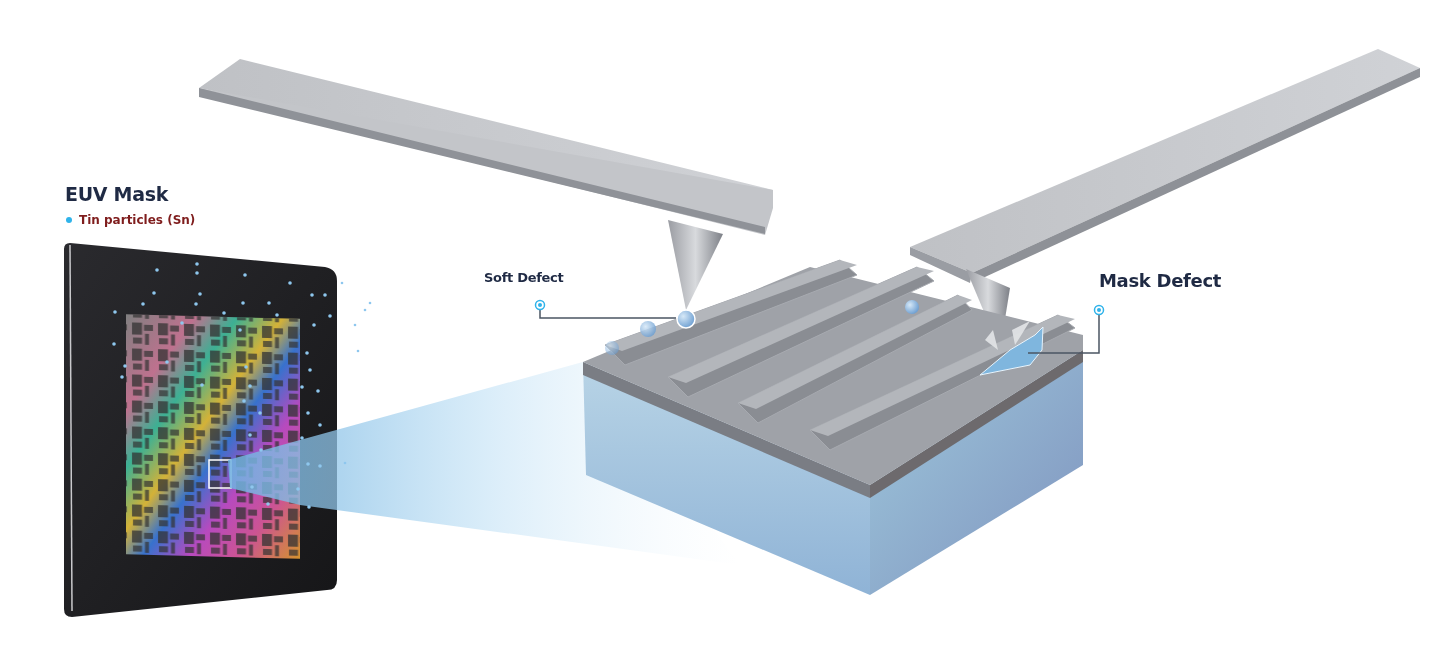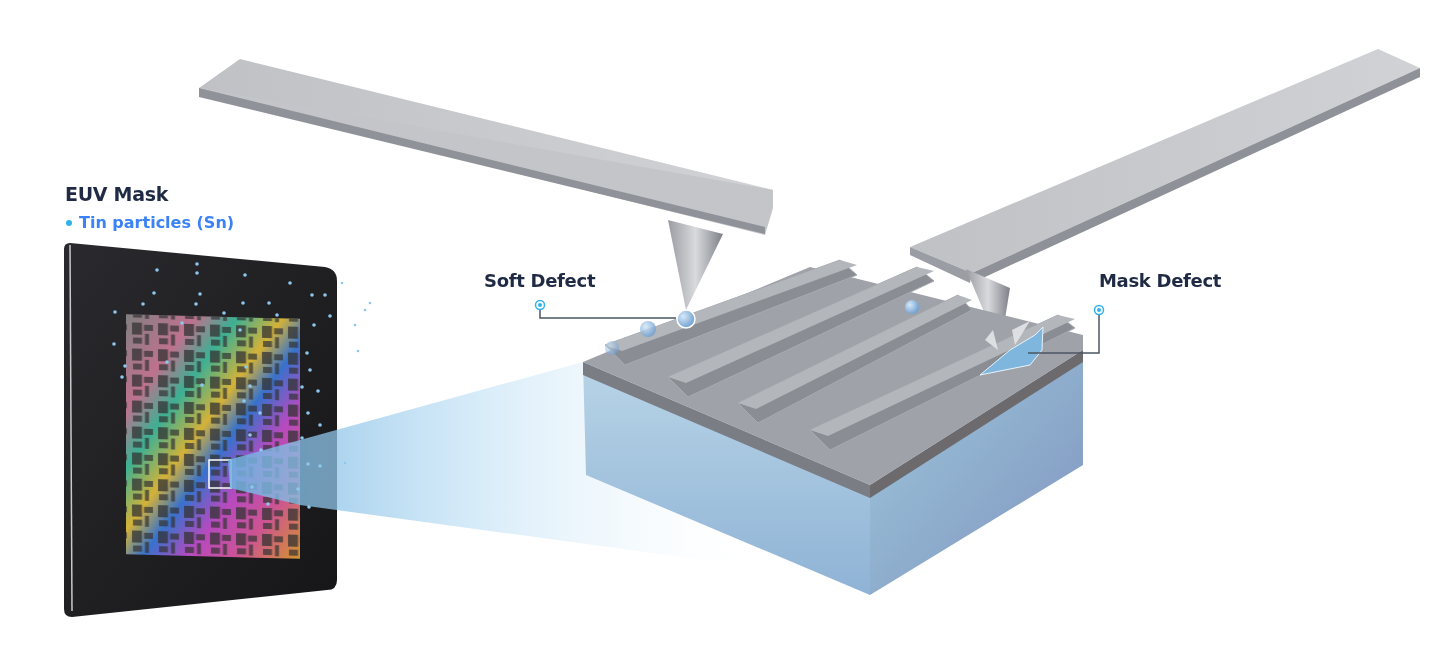--- a/index.html
+++ b/index.html
@@ -1,19 +1,19 @@
 <!DOCTYPE html>
 <html><head>
 <meta charset="utf-8">
 <style>
   html, body { margin:0; padding:0; }
   body { width:1440px; height:650px; background:#ffffff; position:relative; overflow:hidden; font-family:"DejaVu Sans", sans-serif; }
   #stage { position:absolute; left:0; top:5px; width:1440px; height:650px; }
   .label-title { position:absolute; font-family:"DejaVu Sans", sans-serif; font-weight:bold; color:#1f2a44; letter-spacing:-0.3px; white-space:nowrap; }
-  .sub-label { position:absolute; font-family:"DejaVu Sans", sans-serif; font-weight:bold; color:#3b82f6; font-size:16px; white-space:nowrap; }
+  .sub-label { position:absolute; font-family:"DejaVu Sans", sans-serif; font-weight:bold; color:#7f1d1d; font-size:12px; white-space:nowrap; }
   .dot { display:inline-block; width:6px; height:6px; border-radius:50%; background:#2fb3ea; margin-right:7px; vertical-align:middle; position:relative; top:-1px; }
 </style>
 </head>
 <body>
 
 <div id="stage">
   <svg width="1440" height="650" viewBox="0 0 1440 650" xmlns="http://www.w3.org/2000/svg">
     <defs>
       <linearGradient id="beamGrad" x1="0" y1="0" x2="1" y2="0">
         <stop offset="0" stop-color="#6fb2e0" stop-opacity="0.85"></stop>
@@ -184,15 +184,15 @@
       <circle cx="1099" cy="305" r="4.5" fill="#ffffff" stroke="#2fb3ea" stroke-width="1.5"></circle>
       <circle cx="1099" cy="305" r="2" fill="#2fb3ea"></circle>
     </g>
   </svg>
 
   
   <div class="label-title" style="left:65px; top:178px; font-size:19px;">EUV Mask</div>
   <div class="sub-label" style="left:66px; top:208px;">
     <span class="dot"></span><span>Tin particles (Sn)</span>
   </div>
-  <div class="label-title" style="left:484px; top:265px; font-size:18px;">Soft Defect</div>
+  <div class="label-title" style="left:484px; top:265px; font-size:13px;">Soft Defect</div>
   <div class="label-title" style="left:1099px; top:265px; font-size:18px;">Mask Defect</div>
 </div>
 
 </body></html>

